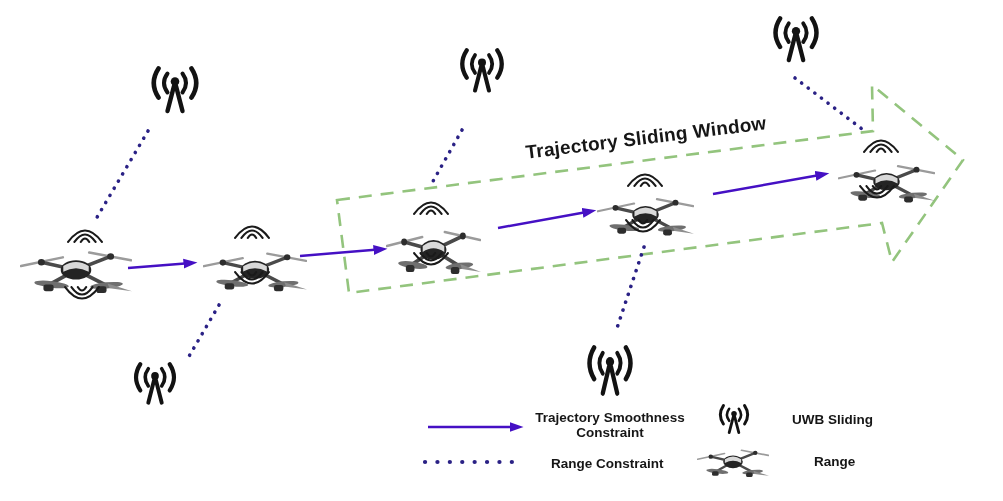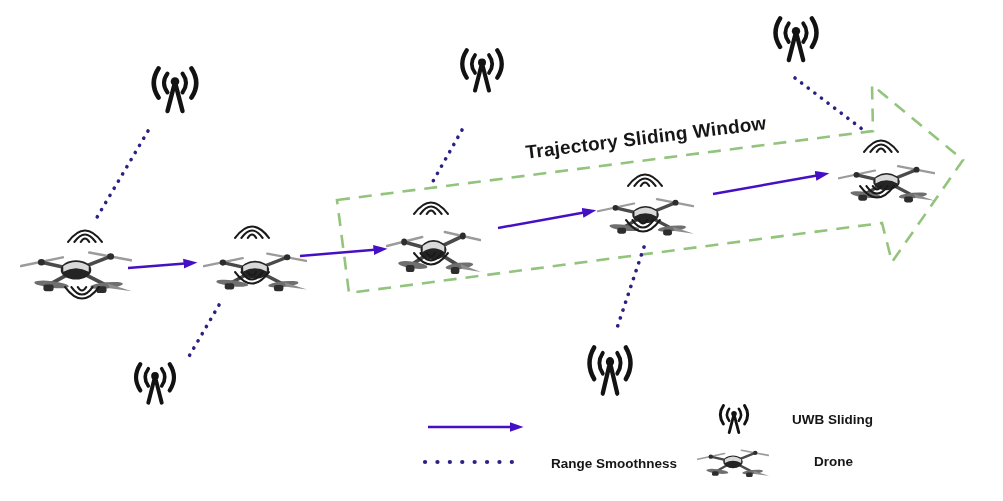--- a/index.html
+++ b/index.html
@@ -169,27 +169,29 @@
       <use href="#waves-glyph" xlink:href="#waves-glyph"></use>
     </svg>
   <svg class="pin flip" style="left:858px;top:185px" width="38" height="17" viewBox="0 0 36 16" preserveAspectRatio="none">
       <use href="#waves-glyph" xlink:href="#waves-glyph"></use>
     </svg>
 
   <div class="title">Trajectory Sliding Window</div>
 
   <div>
     <div class="lgd center" style="left:527px;top:410px;width:166px">
+      <span>Trajectory Smoothness</span>
+      <span>Constraint</span>
     </div>
-    <div class="lgd" style="left:551px;top:456px">Range Smoothness</div>
+    <div class="lgd" style="left:551px;top:456px">Range Constraint</div>
 
     <svg class="pin" style="left:716px;top:404px" width="36" height="33" viewBox="0 0 56 52" preserveAspectRatio="none">
         <use href="#anchor-glyph" xlink:href="#anchor-glyph"></use>
       </svg>
     <div class="lgd" style="left:792px;top:412px">UWB Sliding</div>
 
     <svg class="pin" style="left:697px;top:442px" width="72" height="37" viewBox="0 0 110 58" preserveAspectRatio="none">
         <use href="#drone-glyph" xlink:href="#drone-glyph"></use>
       </svg>
-    <div class="lgd" style="left:814px;top:454px">Drone</div>
+    <div class="lgd" style="left:814px;top:454px">Range</div>
   </div>
 
 </div>
 
 </body></html>

